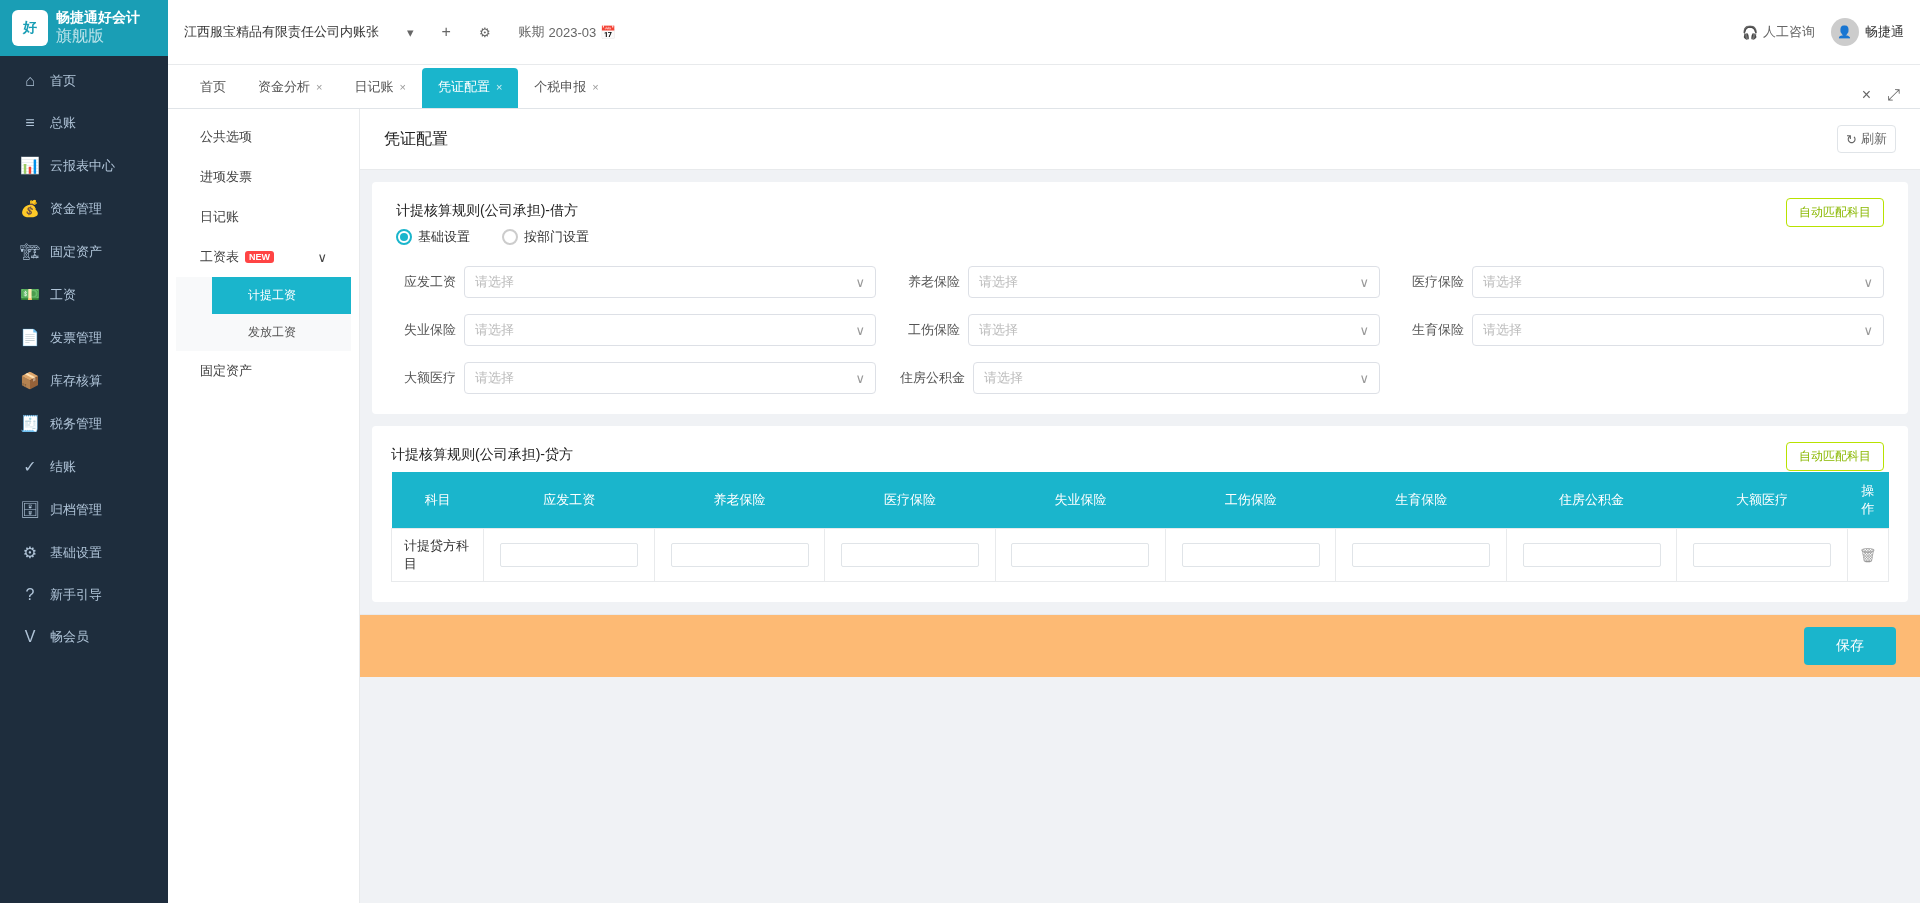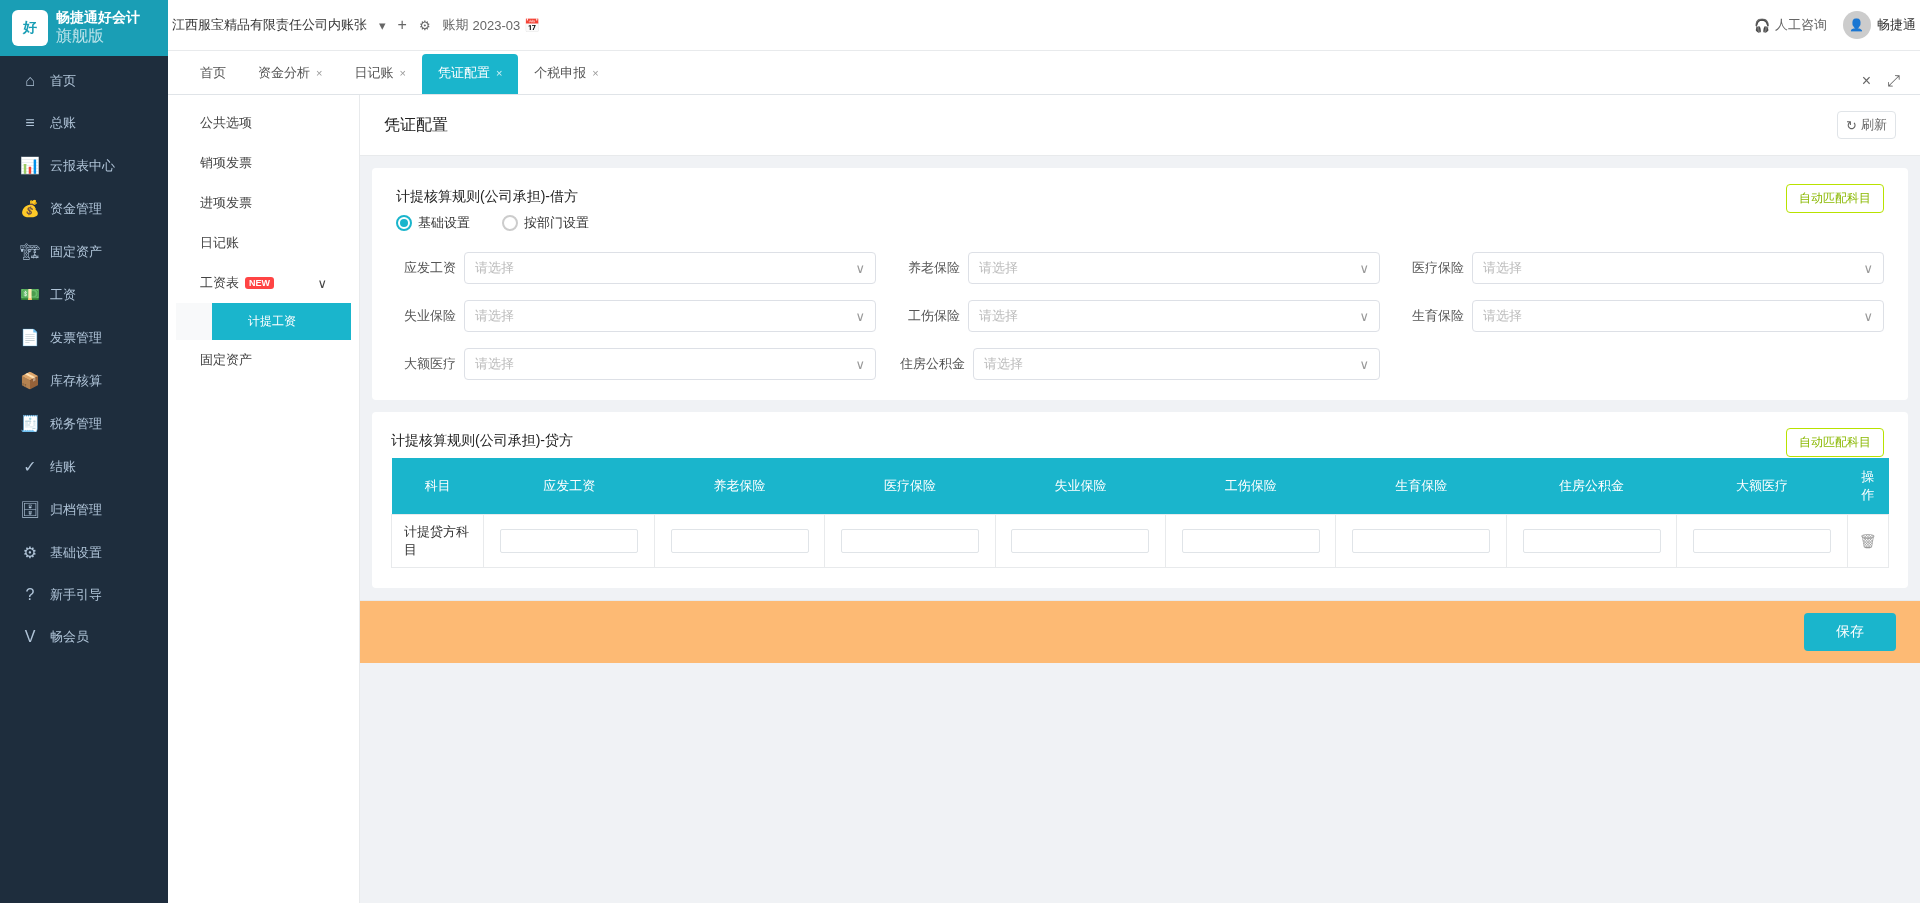--- a/index.html
+++ b/index.html
@@ -59,26 +59,26 @@
       gap: 8px;
       font-size: 12px;
     }
 
     
     .main-area { flex: 1; display: flex; flex-direction: column; height: 100%; overflow: hidden; }
 
     
     .topbar {
       background: white;
-      height: 51px;
-      display: flex;
-      align-items: center;
-      padding: 0 4px;
+      height: 65px;
+      display: flex;
+      align-items: center;
+      padding: 0 16px;
       border-bottom: 1px solid #e8eaec;
-      gap: 12px;
+      gap: 28px;
       flex-shrink: 0;
     }
     .topbar-company { font-size: 13px; color: #333; }
     .topbar-dropdown { color: #666; cursor: pointer; }
     .topbar-plus { color: #666; cursor: pointer; font-size: 16px; }
     .topbar-gear { color: #666; cursor: pointer; }
     .topbar-period { color: #666; font-size: 13px; display: flex; align-items: center; gap: 4px; }
     .topbar-right { margin-left: auto; display: flex; align-items: center; gap: 16px; }
     .topbar-service { display: flex; align-items: center; gap: 4px; color: #666; font-size: 13px; cursor: pointer; }
     .topbar-user { display: flex; align-items: center; gap: 6px; color: #333; font-size: 13px; cursor: pointer; }
@@ -453,38 +453,38 @@
     </div>
   </div>
 
   <div class="content-area">
 
     <div class="left-nav">
       <div class="left-nav-item">
         <span>公共选项</span>
       </div>
       <div class="left-nav-item">
-        <span>销项发票</span>
-      </div>
-      <div class="left-nav-item">
         <span>进项发票</span>
       </div>
       <div class="left-nav-item">
         <span>日记账</span>
       </div>
       <div class="left-nav-group">
         <div class="left-nav-group-left">
           <span>工资表</span>
           <span class="new-badge">NEW</span>
         </div>
         <span>∨</span>
       </div>
       <div class="left-nav-sub">
         <div class="left-nav-sub-item active">
           <span>计提工资</span>
+        </div>
+        <div class="left-nav-sub-item">
+          <span>发放工资</span>
         </div>
       </div>
       <div class="left-nav-item">
         <span>固定资产</span>
       </div>
     </div>
 
     <div class="page-content">
       <div class="page-header">
         <span class="page-title">凭证配置</span>

